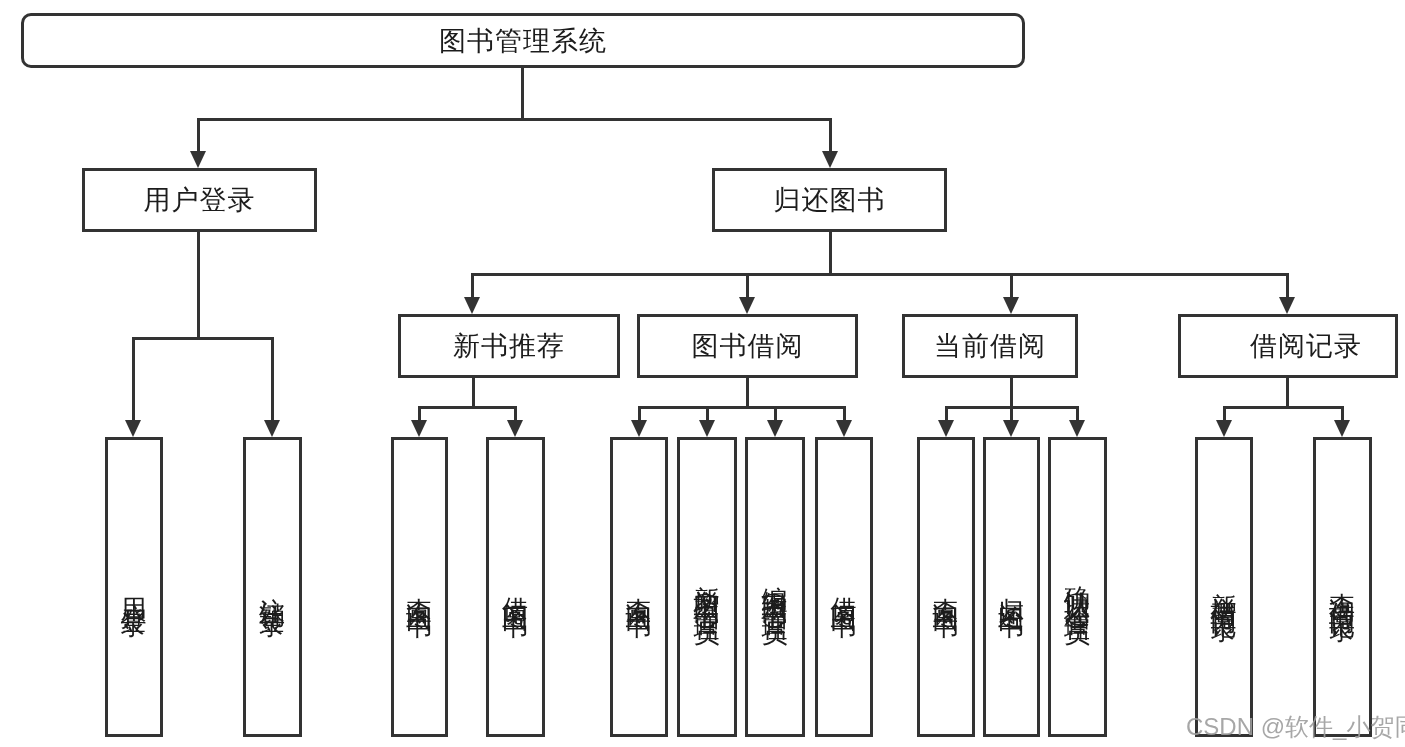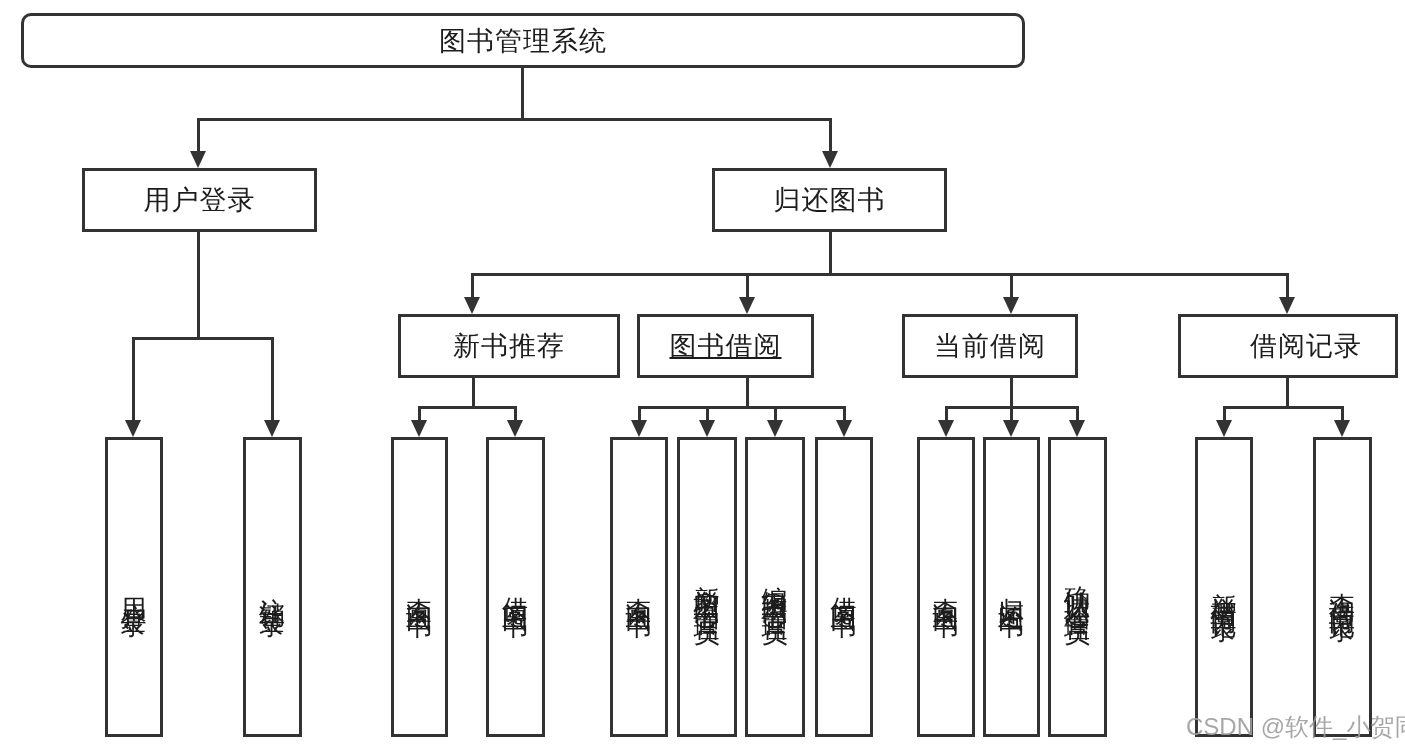--- a/index.html
+++ b/index.html
@@ -80,21 +80,21 @@
   <div class="vline" style="left:471px;top:273px;height:27px;"></div>
   <div class="arrow" style="left:464px;top:297px;"></div>
   <div class="vline" style="left:746px;top:273px;height:27px;"></div>
   <div class="arrow" style="left:739px;top:297px;"></div>
   <div class="vline" style="left:1010px;top:273px;height:27px;"></div>
   <div class="arrow" style="left:1003px;top:297px;"></div>
   <div class="vline" style="left:1286px;top:273px;height:27px;"></div>
   <div class="arrow" style="left:1279px;top:297px;"></div>
 
   <div class="box" style="left:362px;top:314px;width:222px;height:64px;margin-left:36px;">新书推荐</div>
-  <div class="box" style="left:637px;top:314px;width:177px;height:64px;text-decoration:underline;">图书借阅</div>
+  <div class="box" style="left:637px;top:314px;width:221px;height:64px;">图书借阅</div>
   <div class="box" style="left:902px;top:314px;width:176px;height:64px;">当前借阅</div>
   <div class="box" style="left:1178px;top:314px;width:220px;height:64px;padding-left:36px;">借阅记录</div>
 
   <div class="vline" style="left:472px;top:377px;height:31px;"></div>
   <div class="hline" style="left:418px;top:406px;width:99px;"></div>
   <div class="vline" style="left:418px;top:406px;height:16px;"></div>
   <div class="arrow" style="left:411px;top:420px;"></div>
   <div class="vline" style="left:514px;top:406px;height:16px;"></div>
   <div class="arrow" style="left:507px;top:420px;"></div>
 

